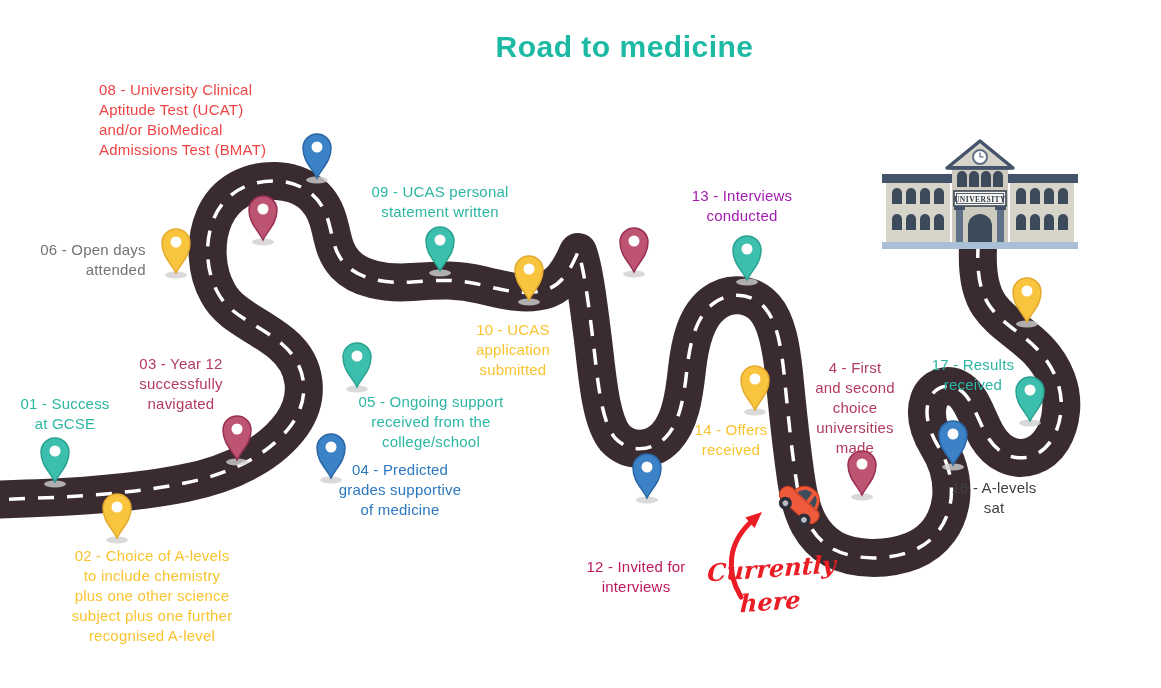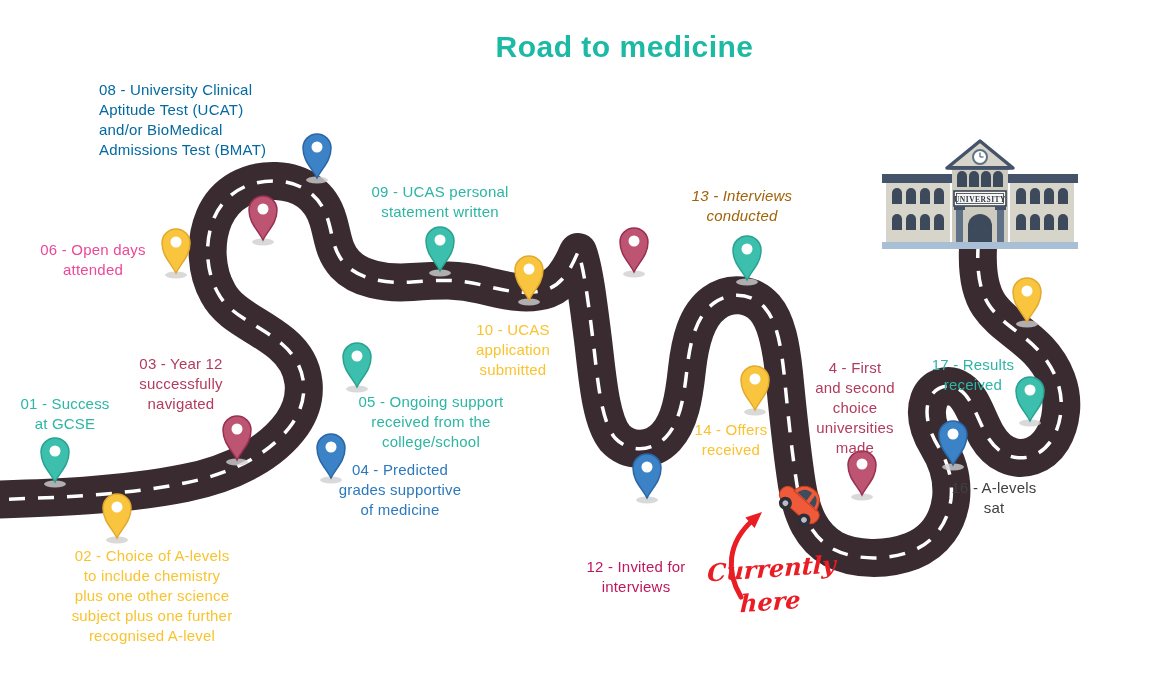--- a/index.html
+++ b/index.html
@@ -238,34 +238,34 @@
 recognised A-level</div>
       <div class="ms-label" style="left: 181px; top: 354px; color: rgb(178, 59, 94);">03 - Year 12
 successfully
 navigated</div>
       <div class="ms-label" style="left: 400px; top: 460px; color: rgb(44, 120, 190);">04 - Predicted
 grades supportive
 of medicine</div>
       <div class="ms-label" style="left: 431px; top: 392px; color: rgb(44, 182, 163);">05 - Ongoing support
 received from the
 college/school</div>
-      <div class="ms-label" style="left: 93px; top: 240px; color: #ec4899;">06 - Open days
+      <div class="ms-label" style="left: 93px; top: 240px; color: #737373; text-align: right;">06 - Open days
 attended</div>
-      <div class="ms-label left" style="left: 99px; top: 80px; color: #0369a1;">08 - University Clinical
+      <div class="ms-label left" style="left: 99px; top: 80px; color: #ef4444;">08 - University Clinical
 Aptitude Test (UCAT)
 and/or BioMedical
 Admissions Test (BMAT)</div>
       <div class="ms-label" style="left: 440px; top: 182px; color: rgb(44, 182, 163);">09 - UCAS personal
 statement written</div>
       <div class="ms-label" style="left: 513px; top: 320px; color: rgb(249, 195, 47);">10 - UCAS
 application
 submitted</div>
       <div class="ms-label" style="left: 636px; top: 512px; color: #be185d; margin-top: 45px;">12 - Invited for
 interviews</div>
-      <div class="ms-label" style="left: 742px; top: 186px; color: #a16207; font-style: italic;">13 - Interviews
+      <div class="ms-label" style="left: 742px; top: 186px; color: #a21caf;">13 - Interviews
 conducted</div>
       <div class="ms-label" style="left: 731px; top: 420px; color: rgb(249, 195, 47);">14 - Offers
 received</div>
       <div class="ms-label" style="left: 855px; top: 358px; color: rgb(178, 59, 94);">4 - First
 and second
 choice
 universities
 made</div>
       <div class="ms-label" style="left: 994px; top: 478px; color: #404040;">16 - A-levels
 sat</div>

